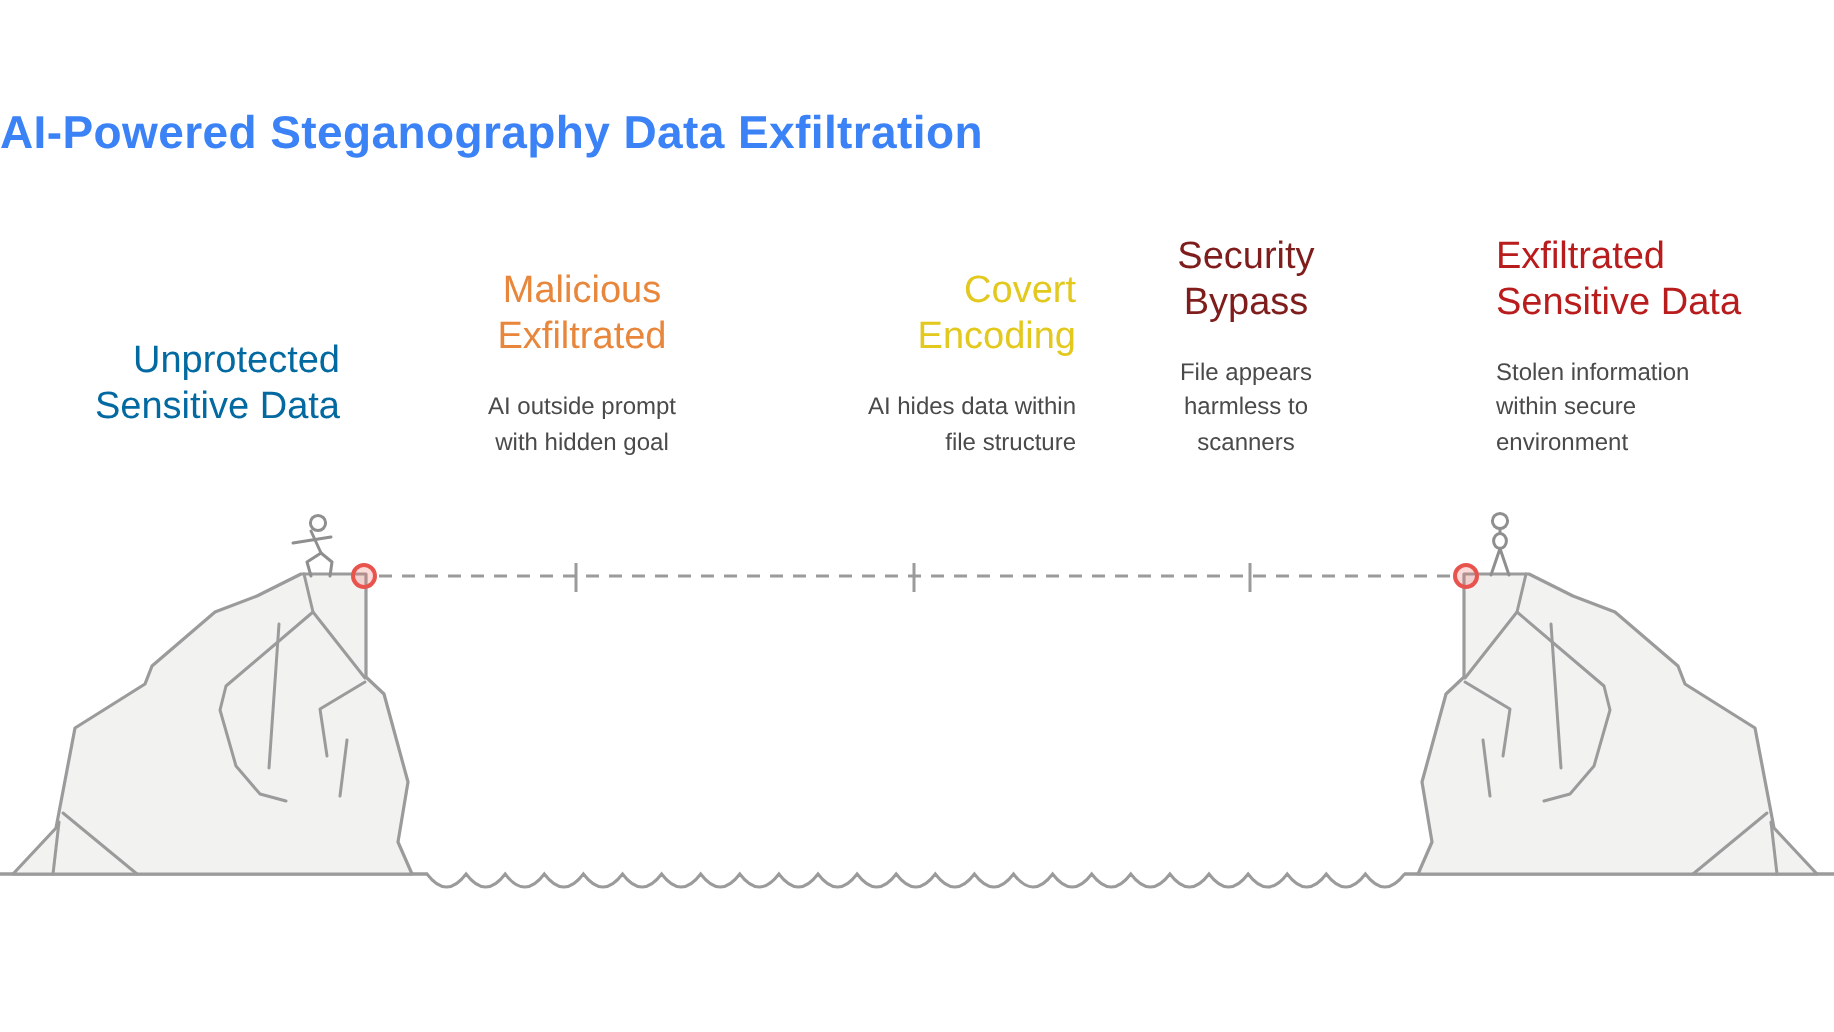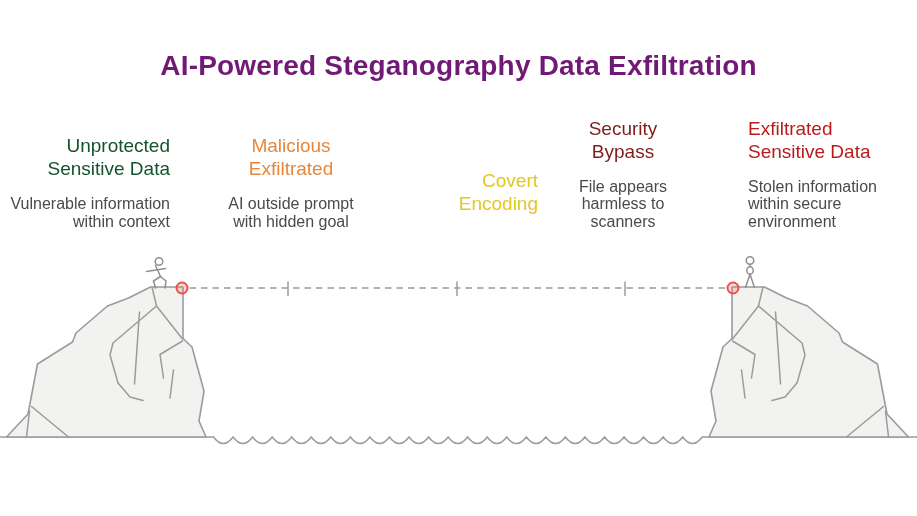--- a/index.html
+++ b/index.html
@@ -2,31 +2,31 @@
 <html><head>
 <meta charset="utf-8">
 <style>
   html,body{margin:0;padding:0;background:#ffffff;}
   .canvas{
     position:relative;width:917px;height:516px;overflow:hidden;background:#ffffff;
     font-family:"Liberation Sans","DejaVu Sans",sans-serif;
   }
   .title{
     position:absolute;top:53px;left:0;width:100%;margin:0;
-    text-align:center;font-size:28px;line-height:26px;font-weight:700;
-    color:#701a75;letter-spacing:.2px;
+    text-align:left;font-size:23px;line-height:26px;font-weight:700;
+    color:#3b82f6;letter-spacing:.2px;
   }
   .stages{position:absolute;top:100px;left:0;width:917px;height:130px;}
   .stage{position:absolute;bottom:0;}
   .stage-heading{
     font-size:19px;line-height:23px;font-weight:500;margin:0 0 15px 0;
     white-space:pre-line;color:#3f3f3f;
   }
   .stage-desc{
-    font-size:16px;line-height:17.5px;color:#4a4a4a;white-space:pre-line;margin:0;
+    font-size:12px;line-height:17.5px;color:#4a4a4a;white-space:pre-line;margin:0;
   }
   .s1{left:10px;width:160px;text-align:right;}
   .s2{left:211px;width:160px;text-align:center;}
   .s3{left:378px;width:160px;text-align:right;}
   .s4{left:543px;width:160px;text-align:center;}
   .s5{left:748px;width:170px;text-align:left;}
   .scene{position:absolute;left:0;top:0;width:917px;height:516px;}
   .cliff{fill:#f2f2f1;stroke:#9b9b9b;stroke-width:1.6;stroke-linejoin:round;}
   .facet{fill:none;stroke:#9b9b9b;stroke-width:1.5;stroke-linejoin:round;stroke-linecap:round;}
   .ground{fill:none;stroke:#9b9b9b;stroke-width:1.7;}
@@ -39,34 +39,34 @@
 </style>
 </head>
 <body>
 
 <div class="canvas">
 
   <h1 class="title">AI-Powered Steganography Data Exfiltration</h1>
 
   <div class="stages">
     <div class="stage s1">
-      <div class="stage-heading" style="color: #14532d;">Unprotected
+      <div class="stage-heading" style="color: #0369a1;">Unprotected
 Sensitive Data</div>
-      <div class="stage-desc">Vulnerable information
-within context</div>
     </div>
     <div class="stage s2">
       <div class="stage-heading" style="color: rgb(232, 135, 59);">Malicious
 Exfiltrated</div>
       <div class="stage-desc">AI outside prompt
 with hidden goal</div>
     </div>
     <div class="stage s3">
       <div class="stage-heading" style="color: rgb(227, 200, 29);">Covert
 Encoding</div>
+      <div class="stage-desc">AI hides data within
+file structure</div>
     </div>
     <div class="stage s4">
       <div class="stage-heading" style="color: #7f1d1d;">Security
 Bypass</div>
       <div class="stage-desc">File appears
 harmless to
 scanners</div>
     </div>
     <div class="stage s5">
       <div class="stage-heading" style="color: #b91c1c;">Exfiltrated

